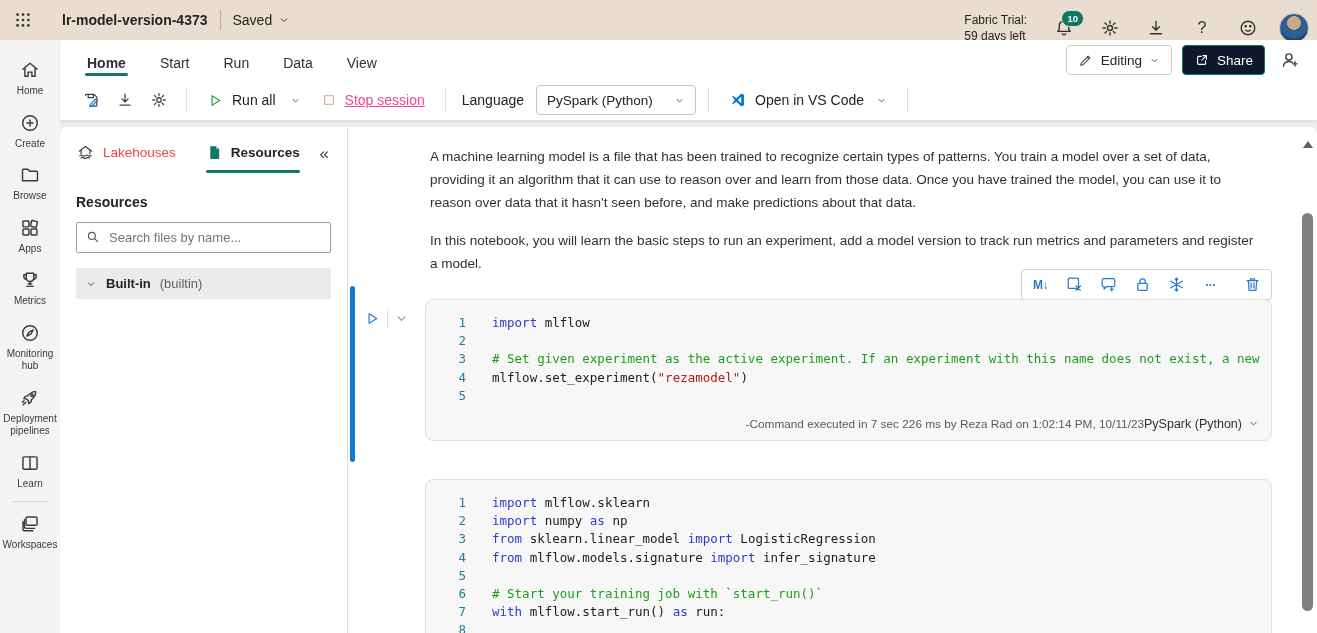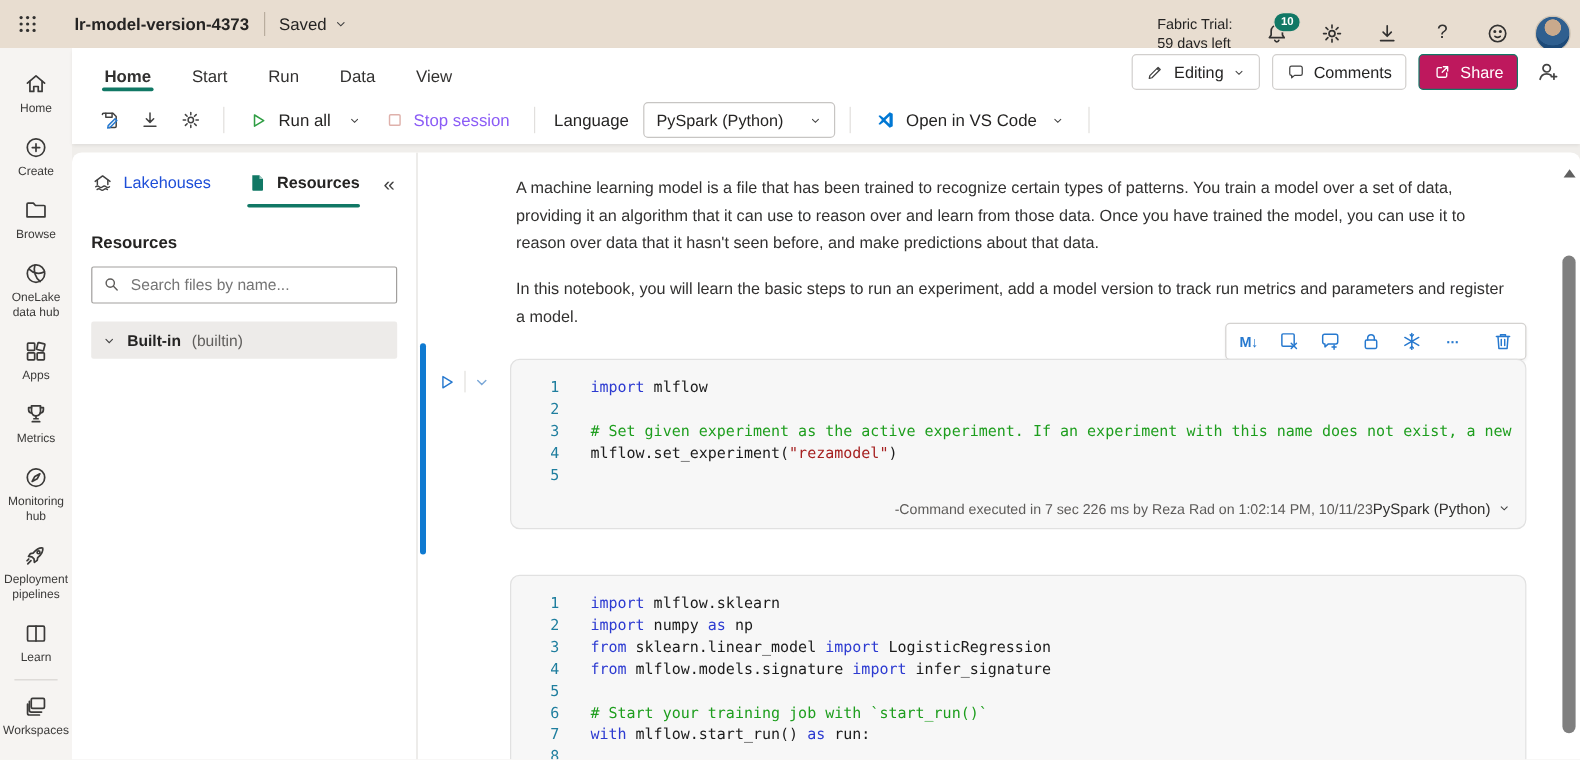--- a/index.html
+++ b/index.html
@@ -30,36 +30,36 @@
   .rail-div { width:36px; height:1px; background:#d8d5d2; margin:4px 0; }
 
   
   .ribbon { position:absolute; left:60px; top:40px; width:1257px; height:80px; background:#fff; box-shadow:0 2px 3px rgba(0,0,0,.08); }
   .menu-row { height:40px; display:flex; align-items:flex-end; padding:0 14px 0 25px; position:relative; }
   .menu-tab { font-size:14px; color:#323130; padding:9px 2px 9px; margin-right:30px; cursor:pointer; position:relative; }
   .menu-tab.active { font-weight:700; }
   .menu-tab.active::after { content:""; position:absolute; left:0; right:0; bottom:4px; height:3px; background:#117865; border-radius:2px; }
   .menu-right { position:absolute; right:12px; top:5px; display:flex; align-items:center; gap:10px; }
   .btn { height:30px; display:flex; align-items:center; gap:7px; border:1px solid #d1cfcd; border-radius:4px; background:#fff; padding:0 11px; font-size:13.5px; color:#252423; cursor:pointer; font-family:inherit; }
-  .btn-share { background:#be185d; border-color:#117865; color:#fff; }
+  .btn-share { background:#0f172a; border-color:#117865; color:#fff; }
   .people-btn { width:30px; height:30px; border-radius:50%; display:flex; align-items:center; justify-content:center; color:#424242; cursor:pointer; }
 
   .tool-row { height:40px; display:flex; align-items:center; padding:0 10px 0 16px; gap:4px; }
   .tool-btn { width:30px; height:30px; display:flex; align-items:center; justify-content:center; color:#424242; cursor:pointer; border-radius:4px; }
   .v-div { width:1px; height:22px; background:#e1dfdd; margin:0 8px; }
   .tool-lbl-btn { display:flex; align-items:center; gap:8px; padding:0 8px; height:30px; font-size:14px; color:#252423; cursor:pointer; border-radius:4px; }
-  .tool-lbl-btn.disabled { color:#8b5cf6; cursor:default; }
+  .tool-lbl-btn.disabled { color:#ec4899; cursor:default;text-decoration:underline; }
   .lang-lbl { font-size:14px; margin:0 8px 0 4px; }
   .lang-select { display:flex; align-items:center; justify-content:space-between; width:160px; height:30px; border:1px solid #c7c5c3; border-radius:4px; padding:0 10px; font-size:13.5px; cursor:pointer; }
 
   
   .main-wrap { position:absolute; left:60px; top:127px; width:1257px; height:506px; background:#fff; border-radius:8px 8px 0 0; display:flex; overflow:hidden; }
   .explorer { width:288px; border-right:1px solid #e1dfdd; flex:none; position:relative; }
   .exp-tabs { display:flex; align-items:center; padding:16px 14px 0 16px; }
-  .exp-tab { display:flex; align-items:center; gap:8px; font-size:13.5px; color:#1d4ed8; padding-bottom:12px; cursor:pointer; position:relative; }
+  .exp-tab { display:flex; align-items:center; gap:8px; font-size:13.5px; color:#ef4444; padding-bottom:12px; cursor:pointer; position:relative; }
   .exp-tab + .exp-tab { margin-left:30px; }
   .exp-tab.active { font-weight:700; color:#252423; }
   .exp-tab.active::after { content:""; position:absolute; left:0; right:0; bottom:0; height:3px; background:#117865; border-radius:2px; }
   .collapse-ic { margin-left:auto; font-size:17px; color:#424242; cursor:pointer; padding:0 4px 10px 0; }
   .exp-heading { font-size:14px; font-weight:700; margin:20px 16px 12px; }
   .exp-search { position:relative; margin:0 16px; }
   .exp-search input { width:100%; height:31px; border:1px solid #a19f9d; border-radius:2px; padding:0 8px 0 32px; font-size:13px; color:#605e5c; outline:none; font-family:inherit; background:#fff; }
   .exp-search .mag { position:absolute; left:9px; top:7px; color:#605e5c; }
   .builtin-row { margin:15px 16px 0; height:31px; background:#edebe9; border-radius:2px; display:flex; align-items:center; gap:9px; padding:0 9px; font-size:13px; cursor:pointer; }
   .builtin-name { font-weight:700; }
@@ -196,29 +196,20 @@
       <span class="rail-ic">
         <svg width="22" height="22" viewBox="0 0 20 20" fill="none" stroke="currentColor" stroke-width="1.3" stroke-linecap="round" stroke-linejoin="round">
           <path d="M3.2 15.2 V5.6 a0.8 0.8 0 0 1 0.8 -0.8 H8 L9.6 6.6 H16 a0.8 0.8 0 0 1 0.8 0.8 V15.2 Z"></path>
         </svg>
       </span>
       <span class="rail-lb">Browse</span>
     </div>
     <div class="rail-item">
       <span class="rail-ic">
         <svg width="22" height="22" viewBox="0 0 20 20" fill="none" stroke="currentColor" stroke-width="1.3" stroke-linecap="round" stroke-linejoin="round">
-          <circle cx="10" cy="10" r="6.6"></circle>
-          <path d="M5 6.8 C8 10 13 10.6 16.4 8.6 M9.2 3.5 C7.8 7.5 9.2 12.8 13.2 16"></path>
-        </svg>
-      </span>
-      <span class="rail-lb">OneLake data hub</span>
-    </div>
-    <div class="rail-item">
-      <span class="rail-ic">
-        <svg width="22" height="22" viewBox="0 0 20 20" fill="none" stroke="currentColor" stroke-width="1.3" stroke-linecap="round" stroke-linejoin="round">
           <rect x="3.6" y="3.6" width="5.4" height="5.4" rx="0.6"></rect>
           <g transform="rotate(14 13.6 6.3)">
             <rect x="10.9" y="3.6" width="5.4" height="5.4" rx="0.6"></rect>
           </g>
           <rect x="3.6" y="10.9" width="5.4" height="5.4" rx="0.6"></rect>
           <rect x="10.9" y="10.9" width="5.4" height="5.4" rx="0.6"></rect>
         </svg>
       </span>
       <span class="rail-lb">Apps</span>
     </div>
@@ -286,28 +277,20 @@
               <path d="M4 13.8 L12.6 5.2 L14.8 7.4 L6.2 16 L3.4 16.6 Z"></path>
               <path d="M11.4 6.4 L13.6 8.6"></path>
             </svg>
           </span>
         <span>Editing</span>
         <span>
             <svg width="11" height="11" viewBox="0 0 20 20" fill="none" stroke="#424242" stroke-width="1.6" stroke-linecap="round">
               <path d="M5.5 8 L10 12.5 L14.5 8"></path>
             </svg>
           </span>
-      </button>
-      <button class="btn">
-        <span>
-            <svg width="16" height="16" viewBox="0 0 20 20" fill="none" stroke="#424242" stroke-width="1.3" stroke-linejoin="round">
-              <path d="M3.5 5.8 A1.8 1.8 0 0 1 5.3 4 H14.7 A1.8 1.8 0 0 1 16.5 5.8 V11.7 A1.8 1.8 0 0 1 14.7 13.5 H8.5 L5.5 16 V13.5 H5.3 A1.8 1.8 0 0 1 3.5 11.7 Z"></path>
-            </svg>
-          </span>
-        <span>Comments</span>
       </button>
       <button class="btn btn-share">
         <span>
             <svg width="16" height="16" viewBox="0 0 20 20" fill="none" stroke="#fff" stroke-width="1.4" stroke-linecap="round" stroke-linejoin="round">
               <path d="M9 5.5 H6 A1.5 1.5 0 0 0 4.5 7 V14 A1.5 1.5 0 0 0 6 15.5 H13 A1.5 1.5 0 0 0 14.5 14 V11"></path>
               <path d="M11 4.5 H15.5 V9 M15.2 4.8 L9.8 10.2"></path>
             </svg>
           </span>
         <span>Share</span>
       </button>

